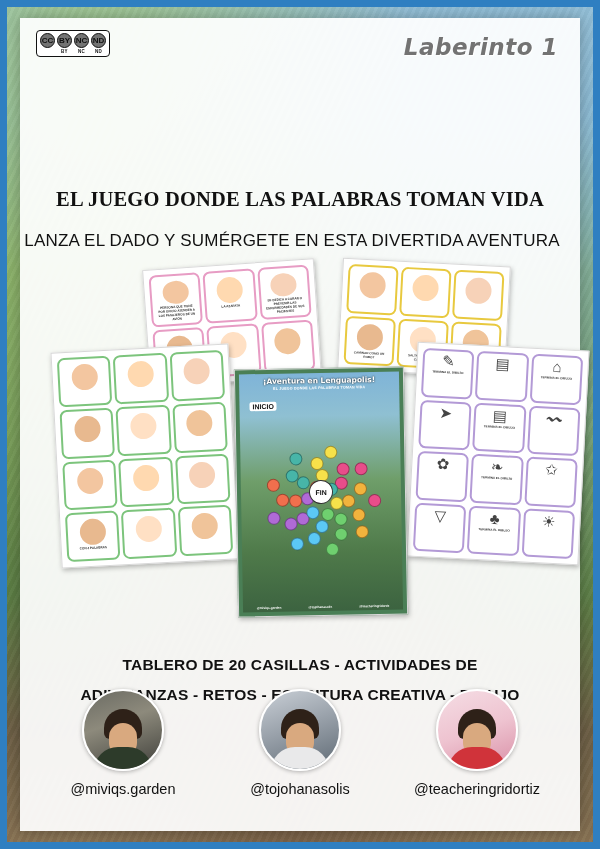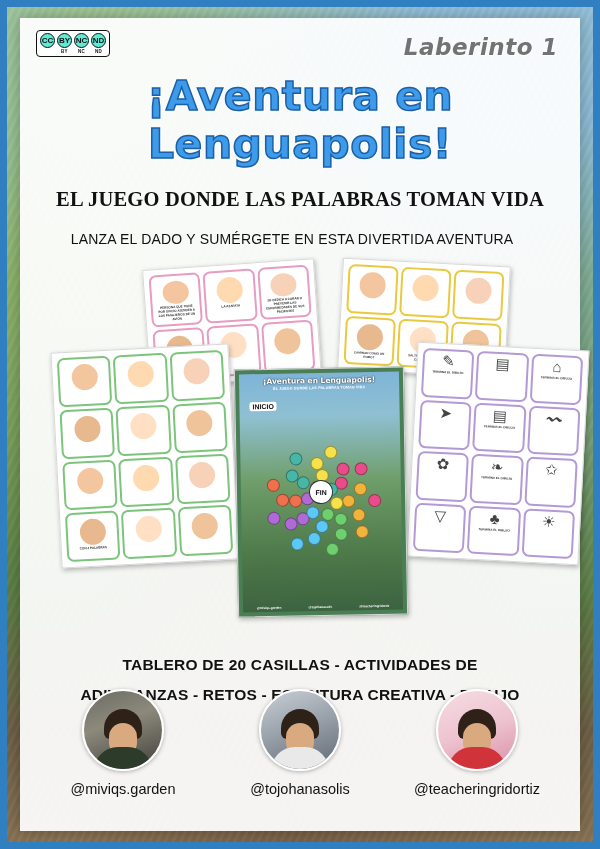--- a/index.html
+++ b/index.html
@@ -44,21 +44,21 @@
   
   .cc-badge{
     position:absolute; left:16px; top:12px;
     display:flex; flex-direction:column; gap:1px;
     border:1.5px solid #111; border-radius:4px;
     padding:2px 3px; background:#fff;
   }
   .cc-row{ display:flex; gap:2px; align-items:center; }
   .cc-circle{
     width:15px;height:15px;border-radius:50%;
-    border:1.5px solid #111; background:#5eead4;
+    border:1.5px solid #111; background:#737373;
     font-size:8px; font-weight:bold; color:#111;
     display:flex;align-items:center;justify-content:center;
     line-height:1;
   }
   .cc-sub{ display:flex; gap:2px; }
   .cc-lab{ font-size:4.5px; font-weight:bold; color:#111; width:15px; text-align:center; letter-spacing:.3px;}
   
   .laberinto{
     position:absolute; right:22px; top:16px;
     font-family:"DejaVu Sans", sans-serif;
@@ -81,21 +81,21 @@
   }
   .subtitle{
     position:absolute; top:170px; left:0; right:0; text-align:center;
     font-family:"Liberation Serif", serif;
     font-weight:bold; font-size:20.5px; color:#111;
     letter-spacing:.2px;
   }
   .tagline{
     position:absolute; top:213px; left:0; right:16px; text-align:center;
     font-family:"Liberation Sans", sans-serif;
-    font-size:14px; color:#111; letter-spacing:.2px;
+    font-size:17px; color:#111; letter-spacing:.2px;
   }
   
   .collage{ position:absolute; left:20px; top:242px; width:560px; height:380px; }
   .card{
     position:absolute;
     background:#fff;
     border:1px solid #d8d8d8;
     box-shadow: 1px 2px 5px rgba(0,0,0,.28);
   }
   .grid-card{ display:grid; gap:3px; padding:5px; }
@@ -252,24 +252,20 @@
     <div class="cc-sub">
       <span class="cc-lab" style="width:15px;opacity:0">.</span>
       <span class="cc-lab">BY</span>
       <span class="cc-lab">NC</span>
       <span class="cc-lab">ND</span>
     </div>
   </div>
 
   <div class="laberinto">Laberinto 1</div>
 
-  <div class="title-wrap">
-    <div class="title-line">¡Aventura en</div>
-    <div class="title-line">Lenguapolis!</div>
-  </div>
 
   <div class="subtitle">EL JUEGO DONDE LAS PALABRAS TOMAN VIDA</div>
   <div class="tagline">LANZA EL DADO Y SUMÉRGETE EN ESTA DIVERTIDA AVENTURA</div>
 
   <div class="collage">
 
     <div class="card card-a">
       <div class="grid-card" id="grid-a">
           <div class="mini" style="border-color: rgb(231, 156, 196);">
             <div class="face" style="background: rgb(243, 198, 160);"></div>

